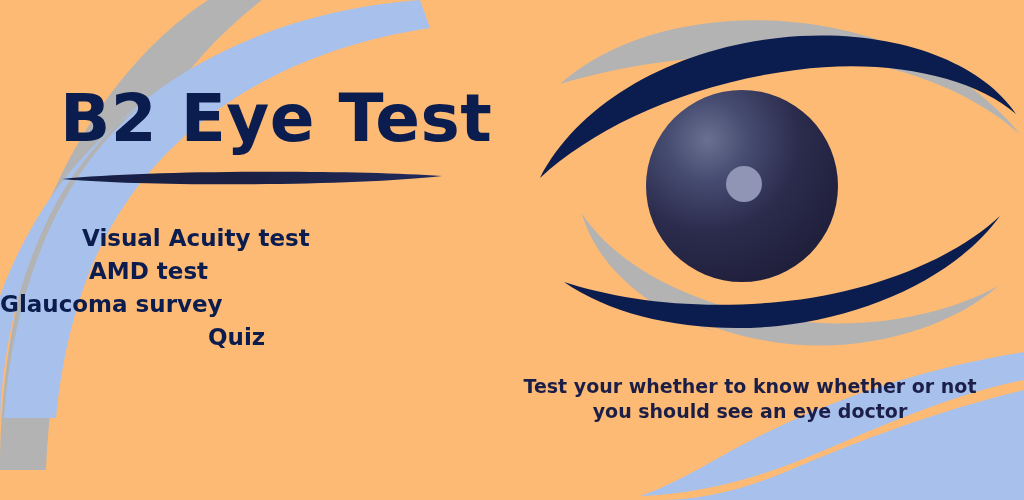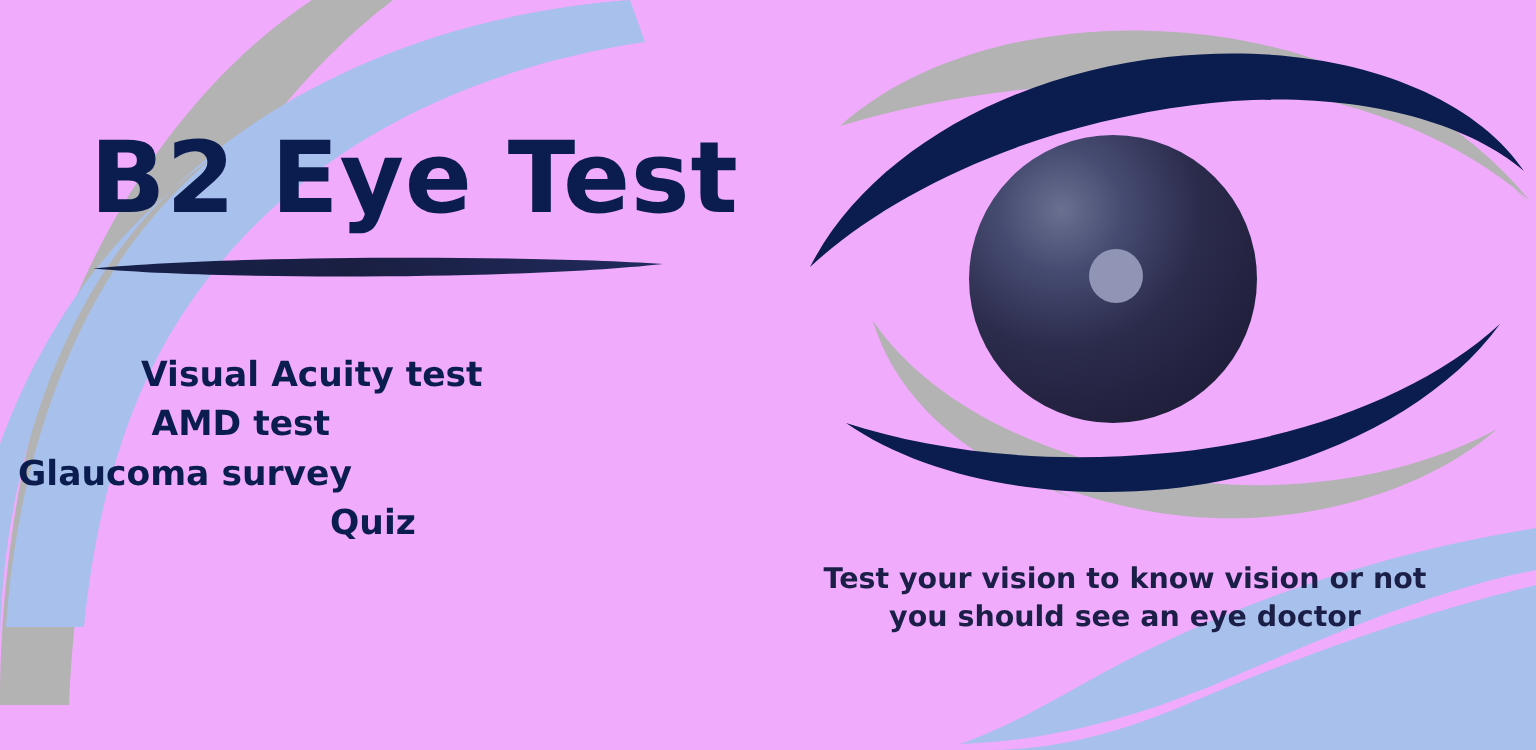--- a/index.html
+++ b/index.html
@@ -7,21 +7,21 @@
     padding: 0;
     background: #ffffff;
   }
   body {
     font-family: "DejaVu Sans", sans-serif;
   }
   #app {
     position: relative;
     width: 1024px;
     height: 500px;
-    background: #f0abfc;
+    background: #fdba74;
     overflow: hidden;
   }
   #bg-art {
     position: absolute;
     left: 0;
     top: 0;
     width: 1024px;
     height: 500px;
   }
   #eye-art {
@@ -57,21 +57,21 @@
     left: 62px;
     top: 168px;
     width: 380px;
     height: 20px;
   }
   .menu {
     position: absolute;
     left: 0px;
     top: 222px;
     width: 410px;
-    margin: 12px;
+    margin: 0;
     padding: 0;
     list-style: none;
   }
   .menu li {
     font-size: 23px;
     line-height: 33px;
     font-weight: bold;
     color: #0b1c4e;
     white-space: nowrap;
     text-align: left;
@@ -159,17 +159,17 @@
 
     <ul class="menu">
         <li style="padding-left: 82px;"><span>Visual Acuity test</span></li>
         <li style="padding-left: 89px;"><span>AMD test</span></li>
         <li style=""><span>Glaucoma survey</span></li>
         <li style="padding-left: 208px;"><span>Quiz</span></li>
       </ul>
   </div>
 
   <p class="tagline">
-    <span>Test your vision to know vision or not</span>
+    <span>Test your whether to know whether or not</span>
     <span>you should see an eye doctor</span>
   </p>
 
 </div>
 
 </body></html>

